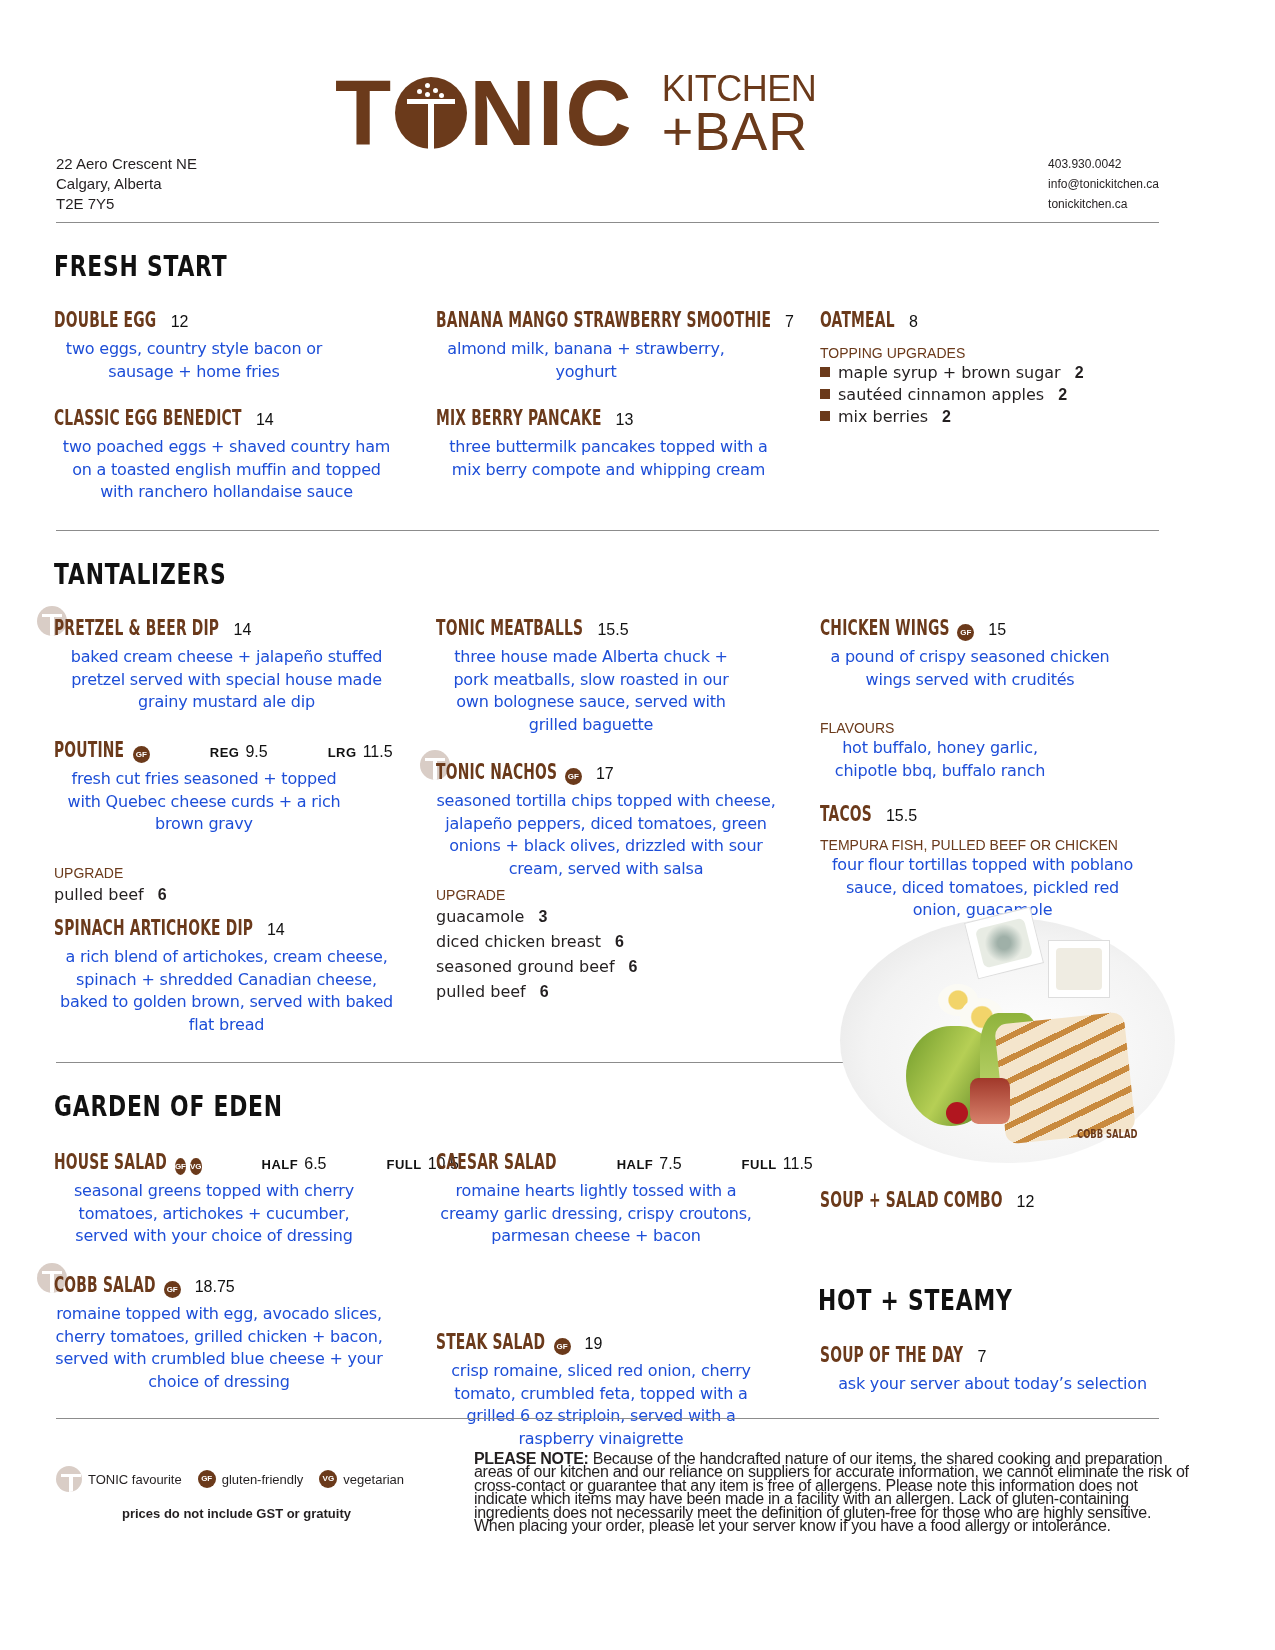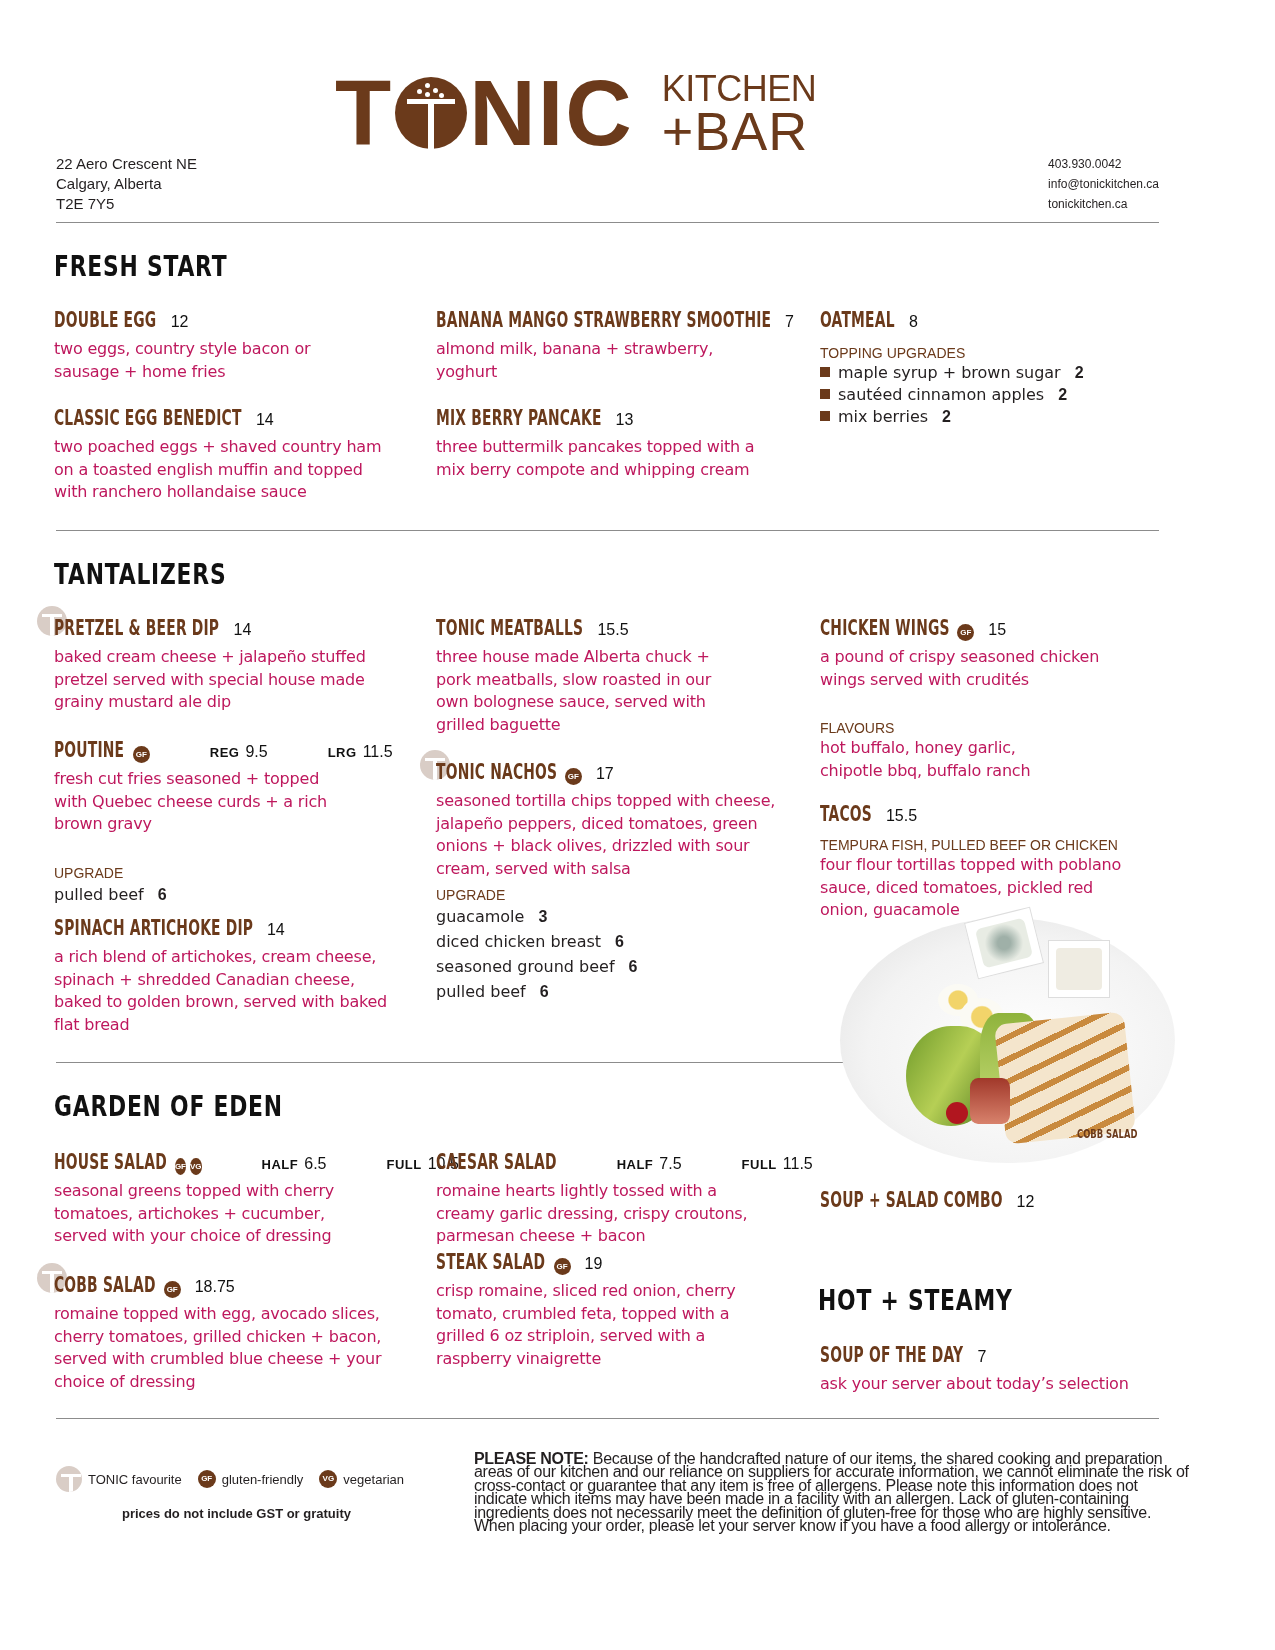--- a/index.html
+++ b/index.html
@@ -24,21 +24,21 @@
   .rule { position: absolute; left: 56px; width: 1103px; height: 1px; background: #8c8c8c; }
 
   .sec-title { font-family: "DejaVu Sans", sans-serif; font-weight: 700; font-size: 28px; letter-spacing: 1px; color: #111; transform: scaleX(0.78); transform-origin: left; white-space: nowrap; }
 
   .item { position: absolute; width: 355px; }
   .iname-row { display: flex; align-items: baseline; white-space: nowrap; height: 30px; }
   .iname { font-family: "DejaVu Sans", sans-serif; font-weight: 700; font-size: 21px; color: #6b3a1b; display: inline-block; transform: scaleX(0.66); transform-origin: left; letter-spacing: 0.3px; }
   .price { font-family: "Liberation Sans", sans-serif; font-size: 16px; color: #111; margin-left: 14px; }
   .size-lbl { font-family: "Liberation Sans", sans-serif; font-weight: 700; font-size: 13px; color: #111; margin-left: 14px; letter-spacing: 0.5px; padding-left: 46px; }
   .size-lbl + .price { margin-left: 6px; }
-  .desc { font-family: "DejaVu Sans", sans-serif; font-size: 16px; line-height: 22.5px; color: #be185d; letter-spacing: -0.2px; }
+  .desc { font-family: "DejaVu Sans", sans-serif; font-size: 16px; line-height: 22.5px; color: #1d4ed8; letter-spacing: -0.2px; text-align: center; }
   .sublabel { font-family: "Liberation Sans", sans-serif; font-size: 14px; color: #6b3a1b; margin-top: 28px; line-height: 18px; }
   .upg { font-family: "DejaVu Sans", sans-serif; font-size: 16px; line-height: 25px; color: #231f20; }
   .upg .p { font-family: "Liberation Sans", sans-serif; font-weight: 700; margin-left: 14px; }
   .bullet { display: inline-block; width: 10px; height: 10px; background: #6b3a1b; margin-right: 8px; vertical-align: 1px; }
 
   .badge { display: inline-block; width: 17px; height: 17px; border-radius: 50%; background: #6b3a1b; color: #fff; font-family: "Liberation Sans", sans-serif; font-weight: 700; font-size: 8px; line-height: 17px; text-align: center; margin-left: 4px; vertical-align: 2px; }
   .fav { position: absolute; width: 30px; height: 30px; border-radius: 50%; background: #d9cdc6; overflow: hidden; }
   .fav .s { position: absolute; left: 13px; top: 8px; width: 4px; height: 22px; background: #fff; }
   .fav .b { position: absolute; left: 5px; top: 8px; width: 20px; height: 3px; background: #fff; }
 
@@ -267,21 +267,21 @@
   <div class="iname-row">
       <span class="iname" style="margin-right: -62.2715px;">CAESAR SALAD</span>
       <span class="size-lbl" style="margin-left: 14px;">HALF</span>
       <span class="price">7.5</span>
       <span class="size-lbl">FULL</span>
       <span class="price">11.5</span>
     </div>
   <div class="desc" style="width:320px">romaine hearts lightly tossed with a creamy garlic dressing, crispy croutons, parmesan cheese + bacon</div>
 </div>
 
-<div class="item" style="left:436px;top:1250px">
+<div class="item" style="left:436px;top:1330px">
   <div class="iname-row">
       <span class="iname" style="margin-right: -55.8525px;">STEAK SALAD</span>
       <span class="badge" style="margin-left: 8px;">GF</span>
       <span class="price">19</span>
     </div>
   <div class="desc" style="width:330px">crisp romaine, sliced red onion, cherry tomato, crumbled feta, topped with a grilled 6 oz striploin, served with a raspberry vinaigrette</div>
 </div>
 
 <div class="item" style="left:820px;top:1188px">
   <div class="iname-row">

